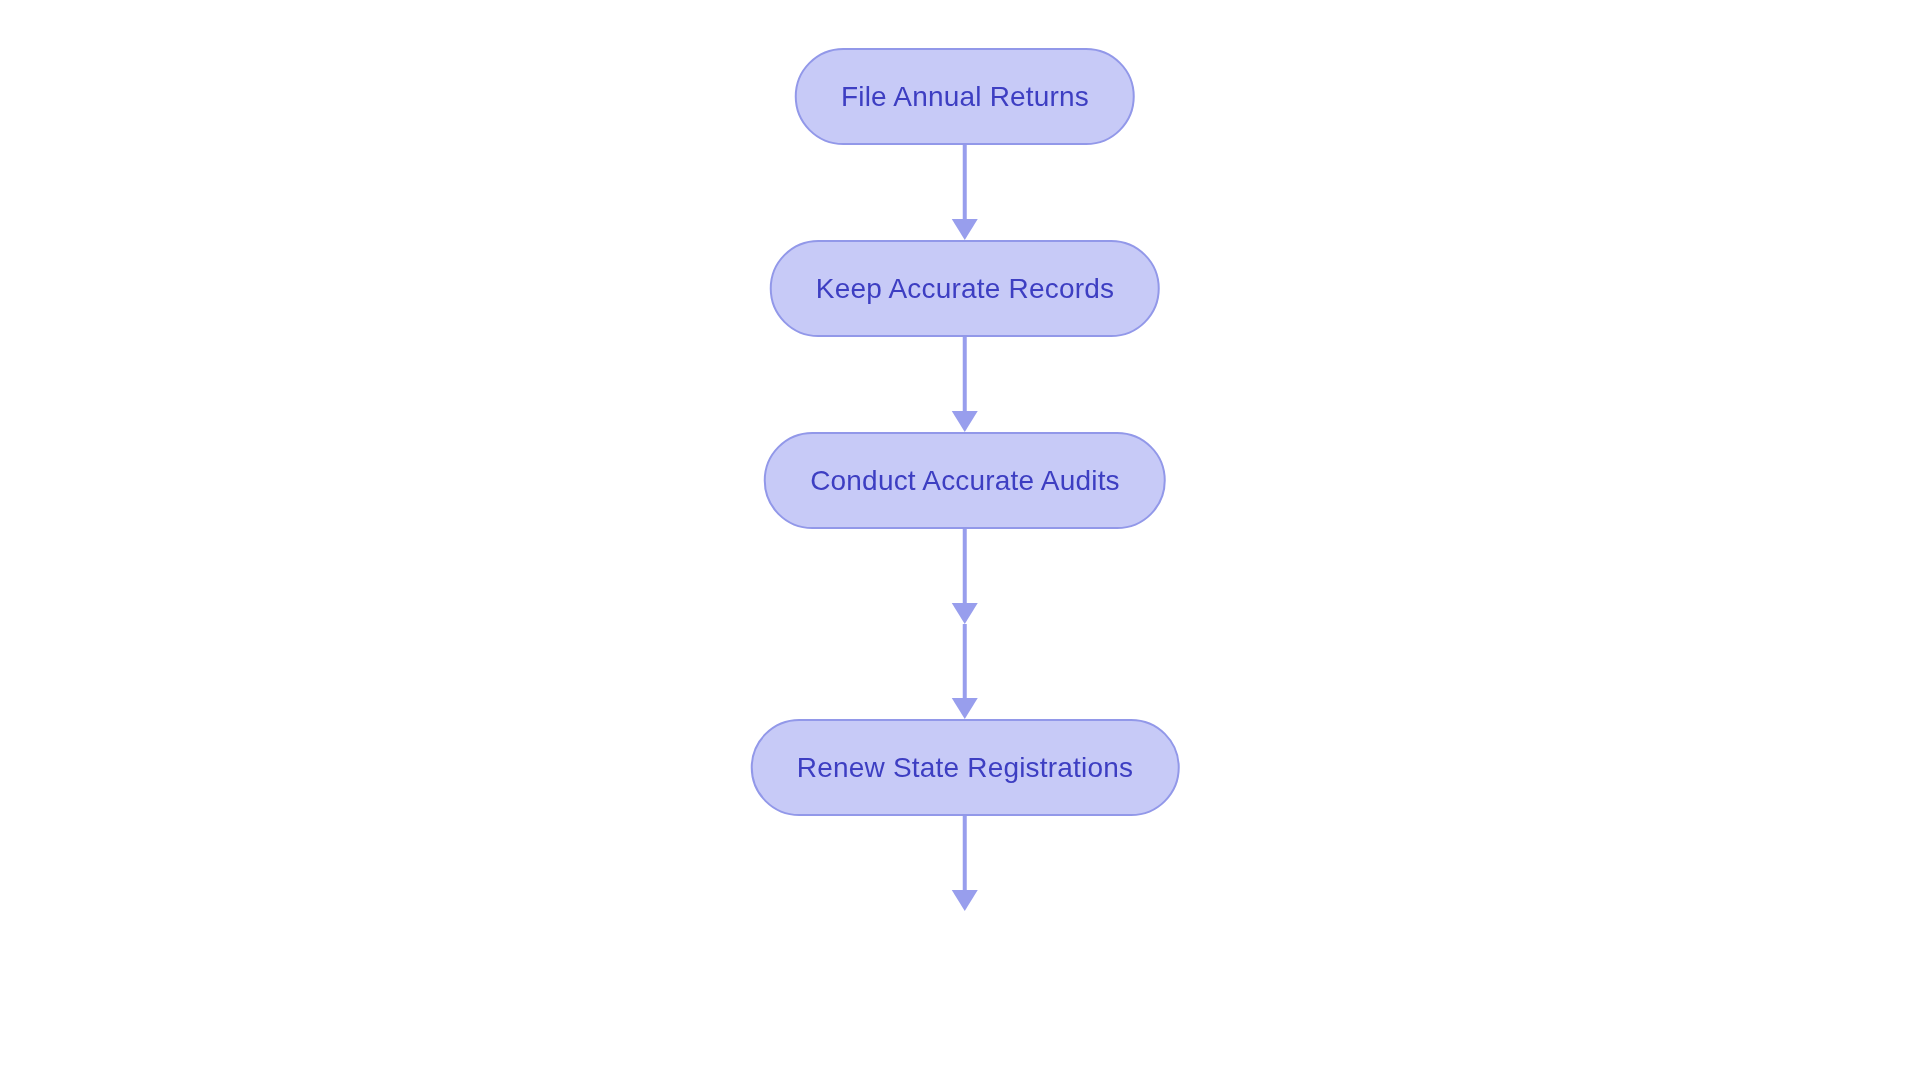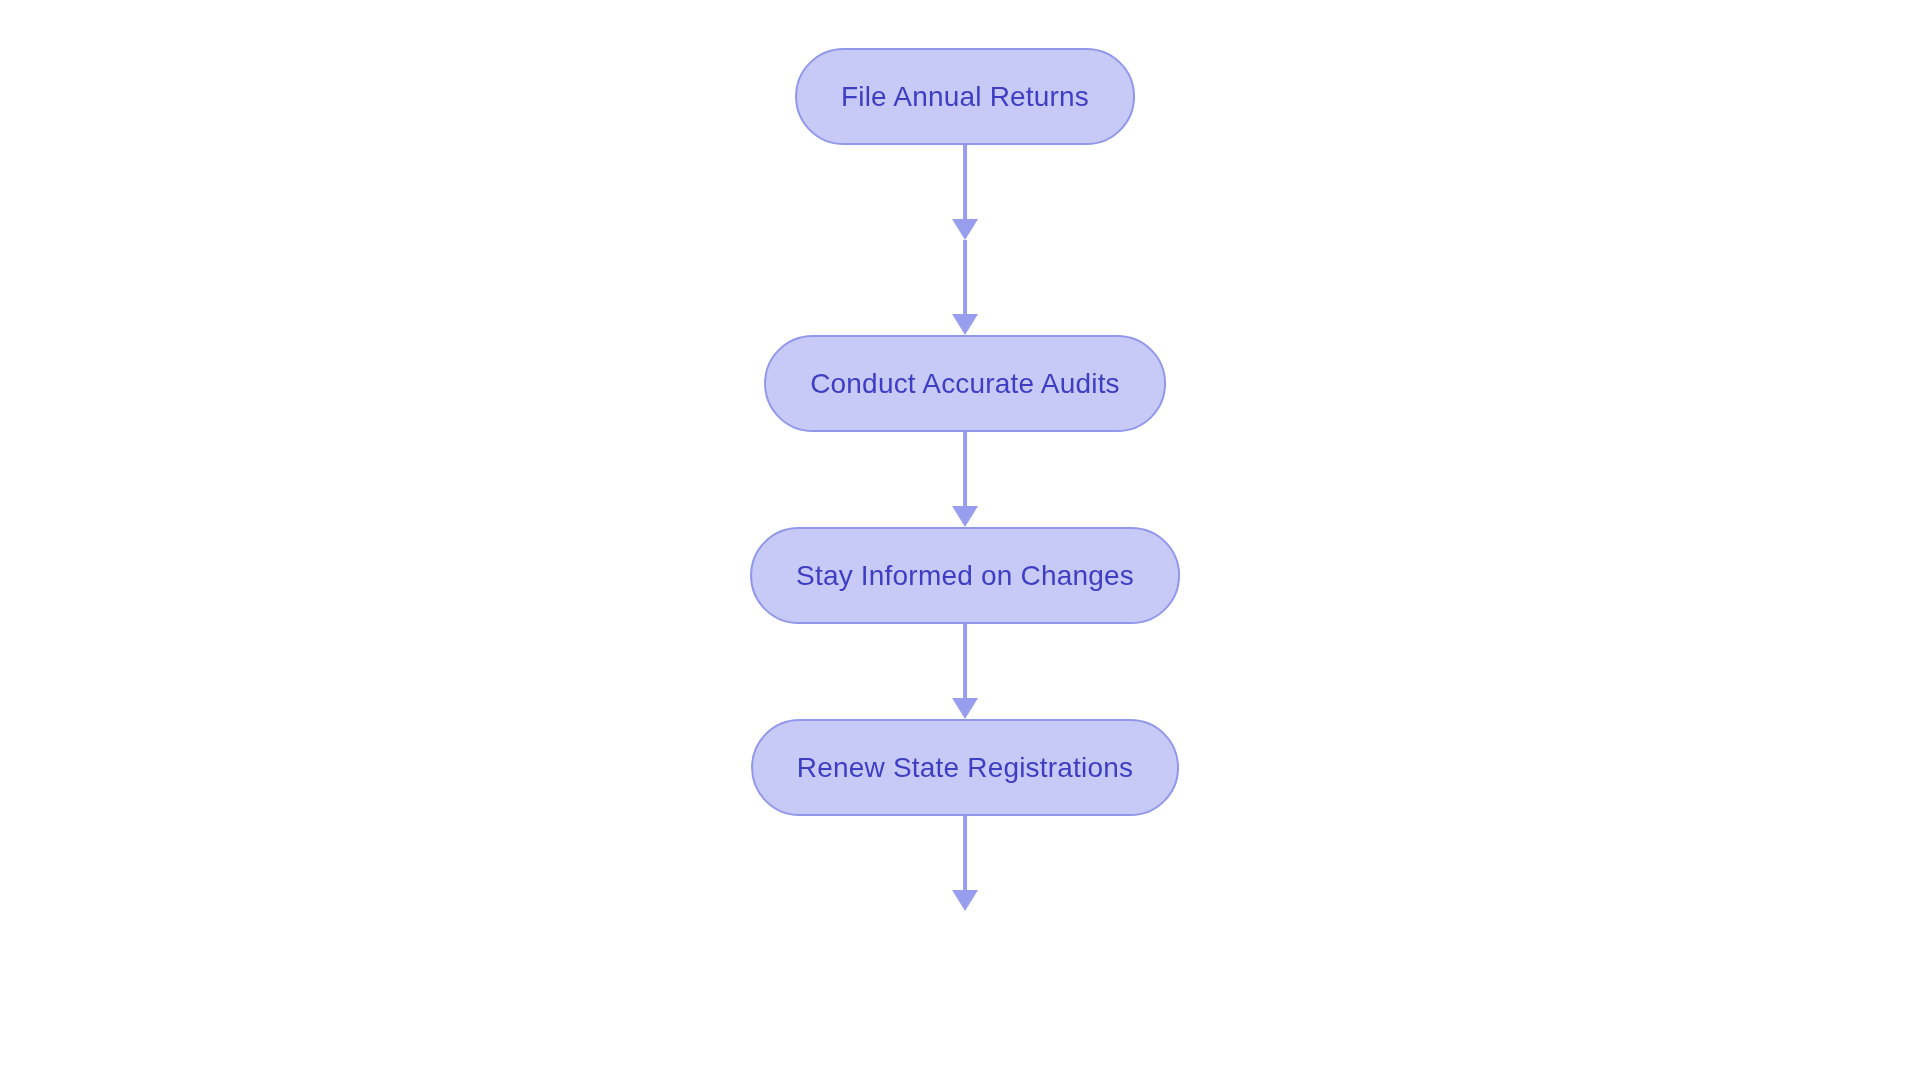--- a/index.html
+++ b/index.html
@@ -77,38 +77,38 @@
 
     <div class="node">
       <span>File Annual Returns</span>
     </div>
 
     <div class="arrow">
       <div class="shaft"></div>
       <div class="head"></div>
     </div>
 
+    <div class="node">
+      <span>Keep Accurate Records</span>
+    </div>
 
     <div class="arrow">
       <div class="shaft"></div>
       <div class="head"></div>
     </div>
 
     <div class="node">
       <span>Conduct Accurate Audits</span>
     </div>
 
     <div class="arrow">
       <div class="shaft"></div>
       <div class="head"></div>
     </div>
 
-    <div class="node">
-      <span>Stay Informed on Changes</span>
-    </div>
 
     <div class="arrow">
       <div class="shaft"></div>
       <div class="head"></div>
     </div>
 
     <div class="node">
       <span>Renew State Registrations</span>
     </div>
 

